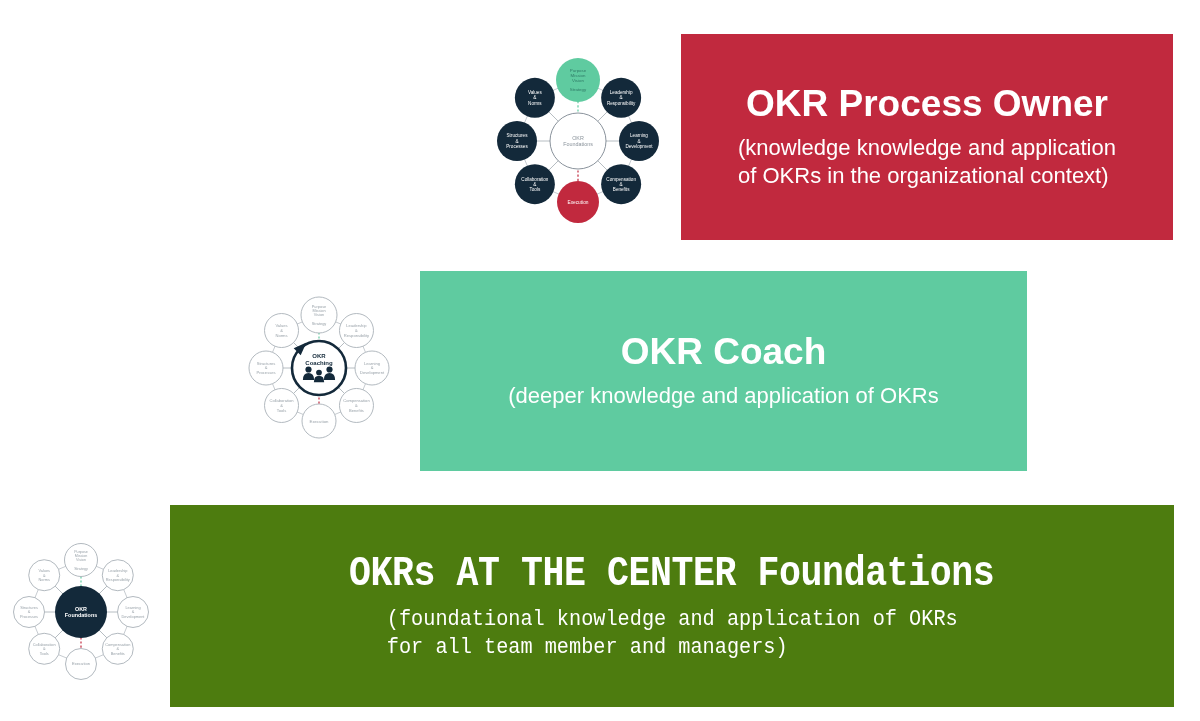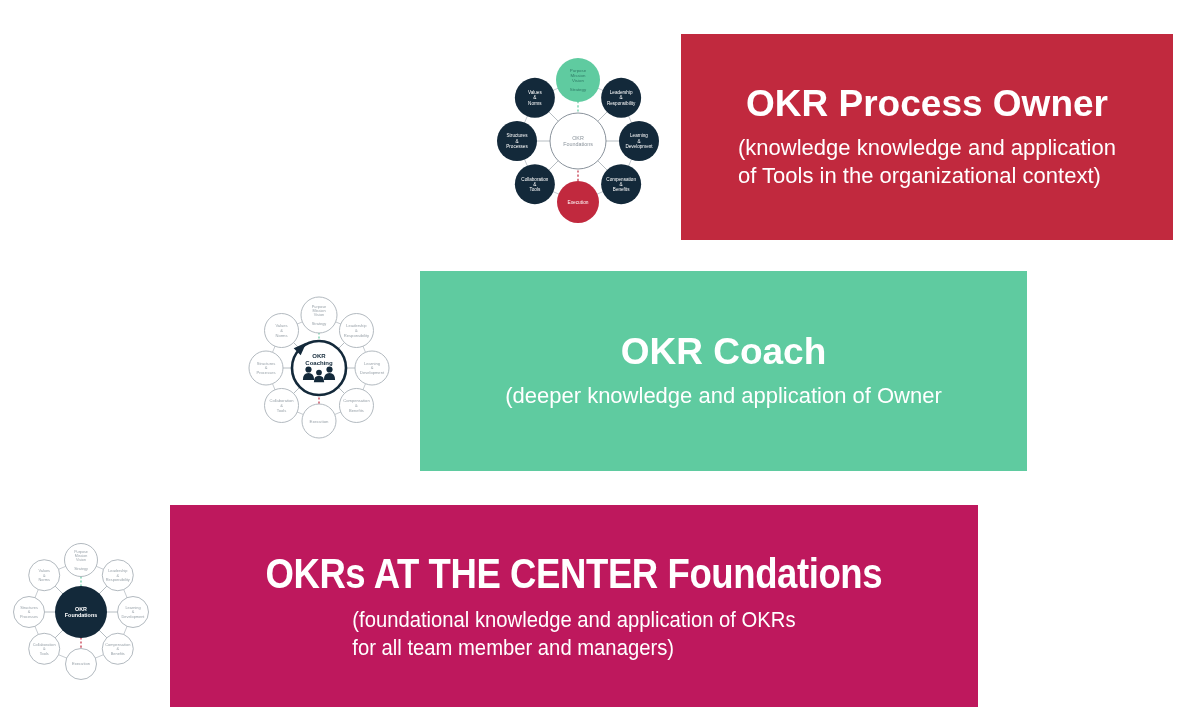--- a/index.html
+++ b/index.html
@@ -202,30 +202,30 @@
         <circle cx="75" cy="75" r="26" fill="#13293A"></circle>
         <text text-anchor="middle" fill="#FFFFFF" font-size="5.4" font-weight="bold"><tspan x="75" y="73.785">OKR</tspan><tspan x="75" y="79.99499999999999">Foundations</tspan></text>
       </g>
     </svg>
   </div>
 
 <div class="band band-process-owner" style="left: 681px; top: 34px; width: 492px; height: 206px; background: rgb(193, 41, 62);">
   <div class="band-title">OKR Process Owner</div>
   <div class="band-subtitle">
     <div>(knowledge knowledge and application</div>
-    <div>of Tools in the organizational context)</div>
+    <div>of OKRs in the organizational context)</div>
   </div>
 </div>
 
 <div class="band band-coach" style="left: 420px; top: 271px; width: 607px; height: 200px; background: rgb(95, 203, 160);">
   <div class="band-title">OKR Coach</div>
   <div class="band-subtitle">
-    <div>(deeper knowledge and application of Owner</div>
+    <div>(deeper knowledge and application of OKRs</div>
   </div>
 </div>
 
-<div class="band band-foundations" style="left: 170px; top: 505px; width: 808px; height: 202px; background: #be185d;">
+<div class="band band-foundations" style="left: 170px; top: 505px; width: 1004px; height: 202px; background: #4d7c0f; font-family: Liberation Mono, monospace;">
   <div class="band-title">OKRs AT THE CENTER Foundations</div>
   <div class="band-subtitle">
     <div>(foundational knowledge and application of OKRs</div>
     <div>for all team member and managers)</div>
   </div>
 </div>
 
 </body></html>

